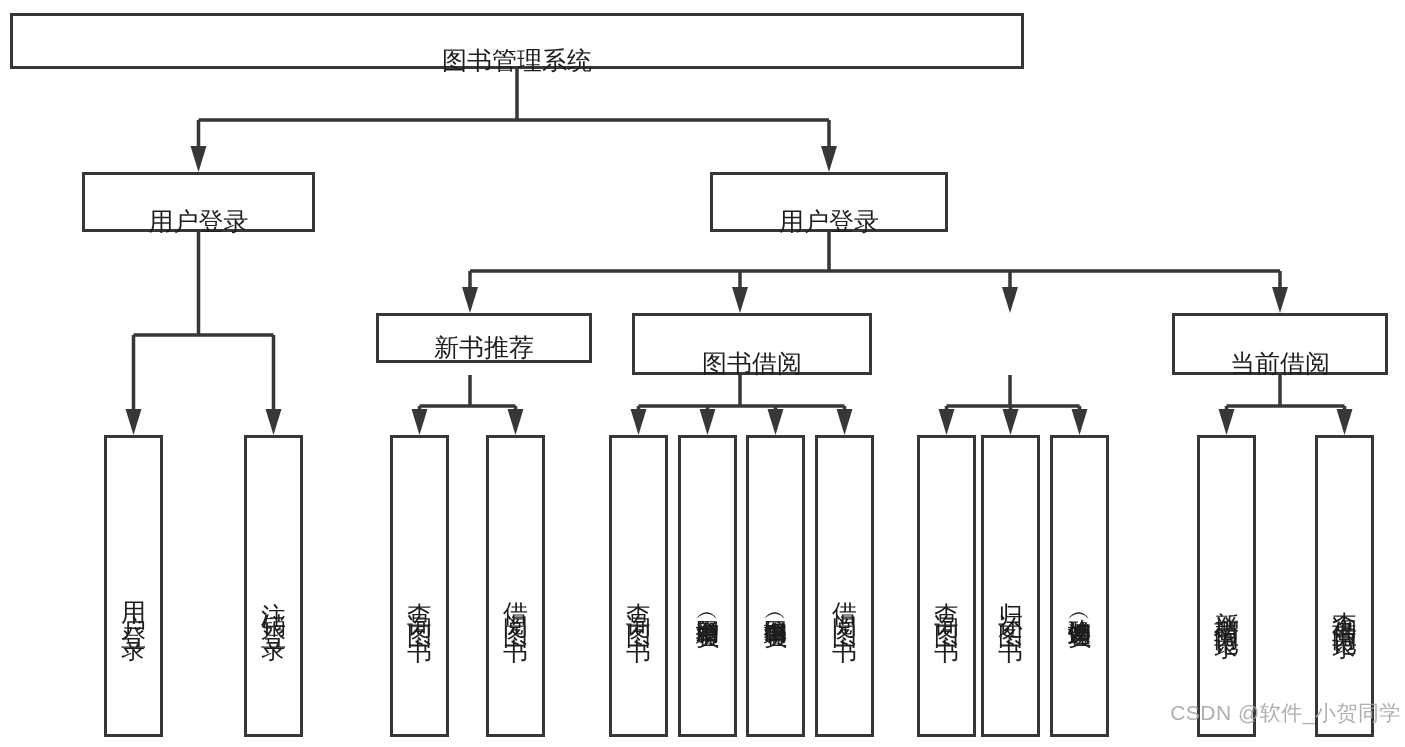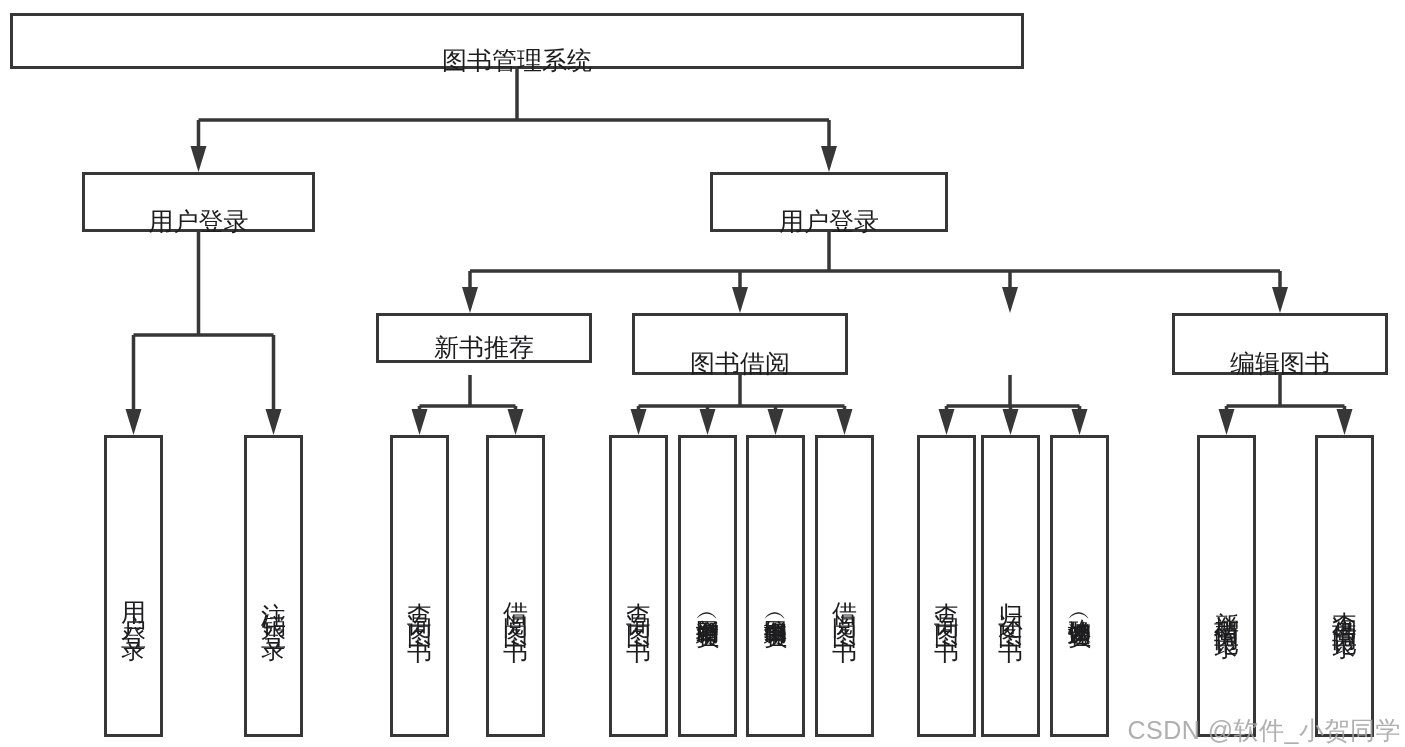--- a/index.html
+++ b/index.html
@@ -35,23 +35,23 @@
   }
   .node .label.v {
     writing-mode: vertical-rl;
     text-orientation: mixed;
     letter-spacing: 12px;
     white-space: normal;
   }
   .watermark {
     position: absolute;
     right: 4px;
-    bottom: 0;
+    bottom: 20px;
     z-index: 3;
-    font-size: 25px;
+    font-size: 21px;
     letter-spacing: 0.5px;
     color: rgba(164, 164, 164, 0.88);
     white-space: nowrap;
   }
 </style>
 </head>
 <body>
 
 <div class="stage">
 
@@ -102,25 +102,25 @@
   <div class="node" style="left:82px; top:172px; width:233px; height:60px;">
     <span class="label">用户登录</span>
   </div>
   <div class="node" style="left:710px; top:172px; width:238px; height:60px;">
     <span class="label">用户登录</span>
   </div>
 
   <div class="node" style="left:376px; top:313px; width:216px; height:50px;align-items:flex-end;">
     <span class="label">新书推荐</span>
   </div>
-  <div class="node" style="left:632px; top:313px; width:216px; height:62px;">
+  <div class="node" style="left:632px; top:313px; width:240px; height:62px;">
     <span class="label">图书借阅</span>
   </div>
   <div class="node" style="left:1172px; top:313px; width:216px; height:62px;">
-    <span class="label">编辑图书</span>
+    <span class="label">当前借阅</span>
   </div>
 
   <div class="node" style="left:104px; top:435px; width:59px; height:302px;">
     <span class="label v">用户登录</span>
   </div>
   <div class="node" style="left:244px; top:435px; width:59px; height:302px;">
     <span class="label v">注销登录</span>
   </div>
 
   <div class="node" style="left:390px; top:435px; width:59px; height:302px;">

